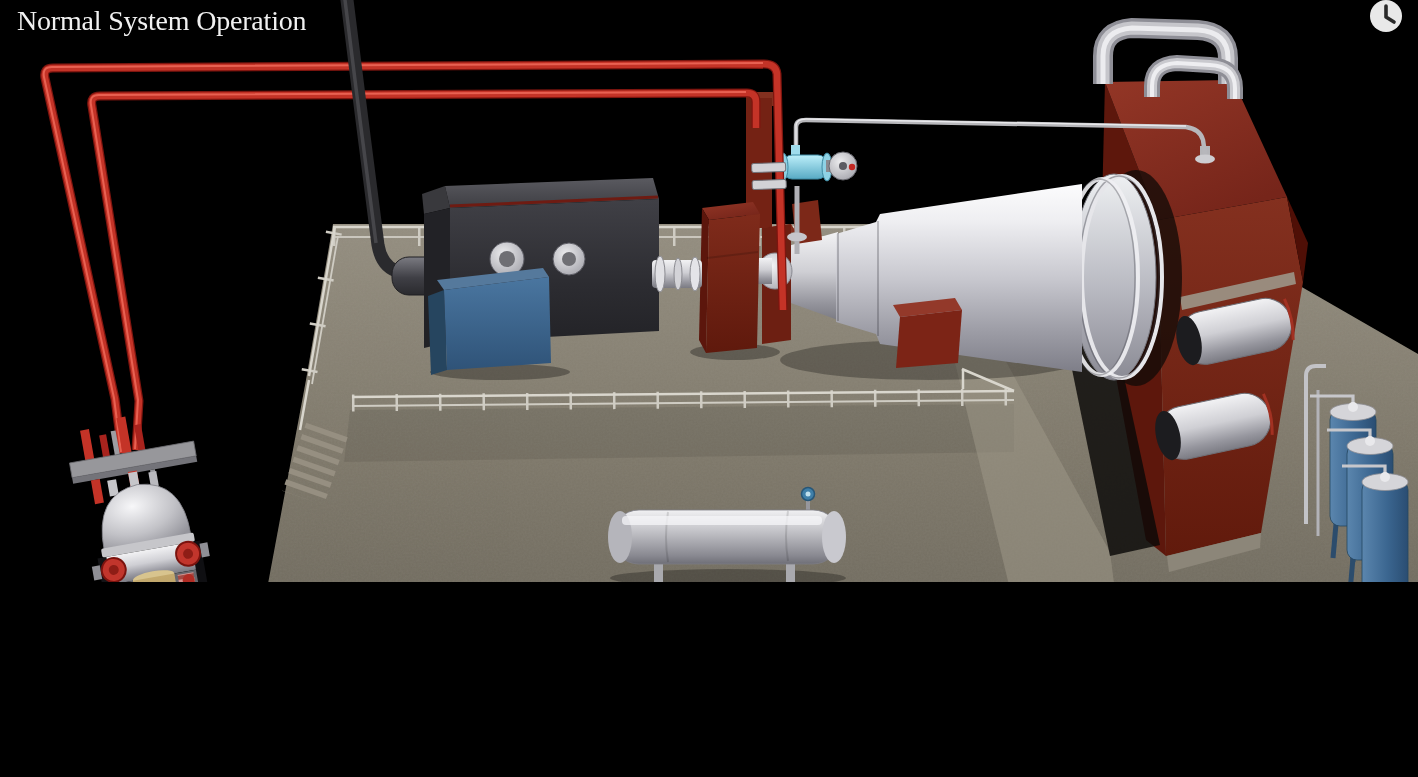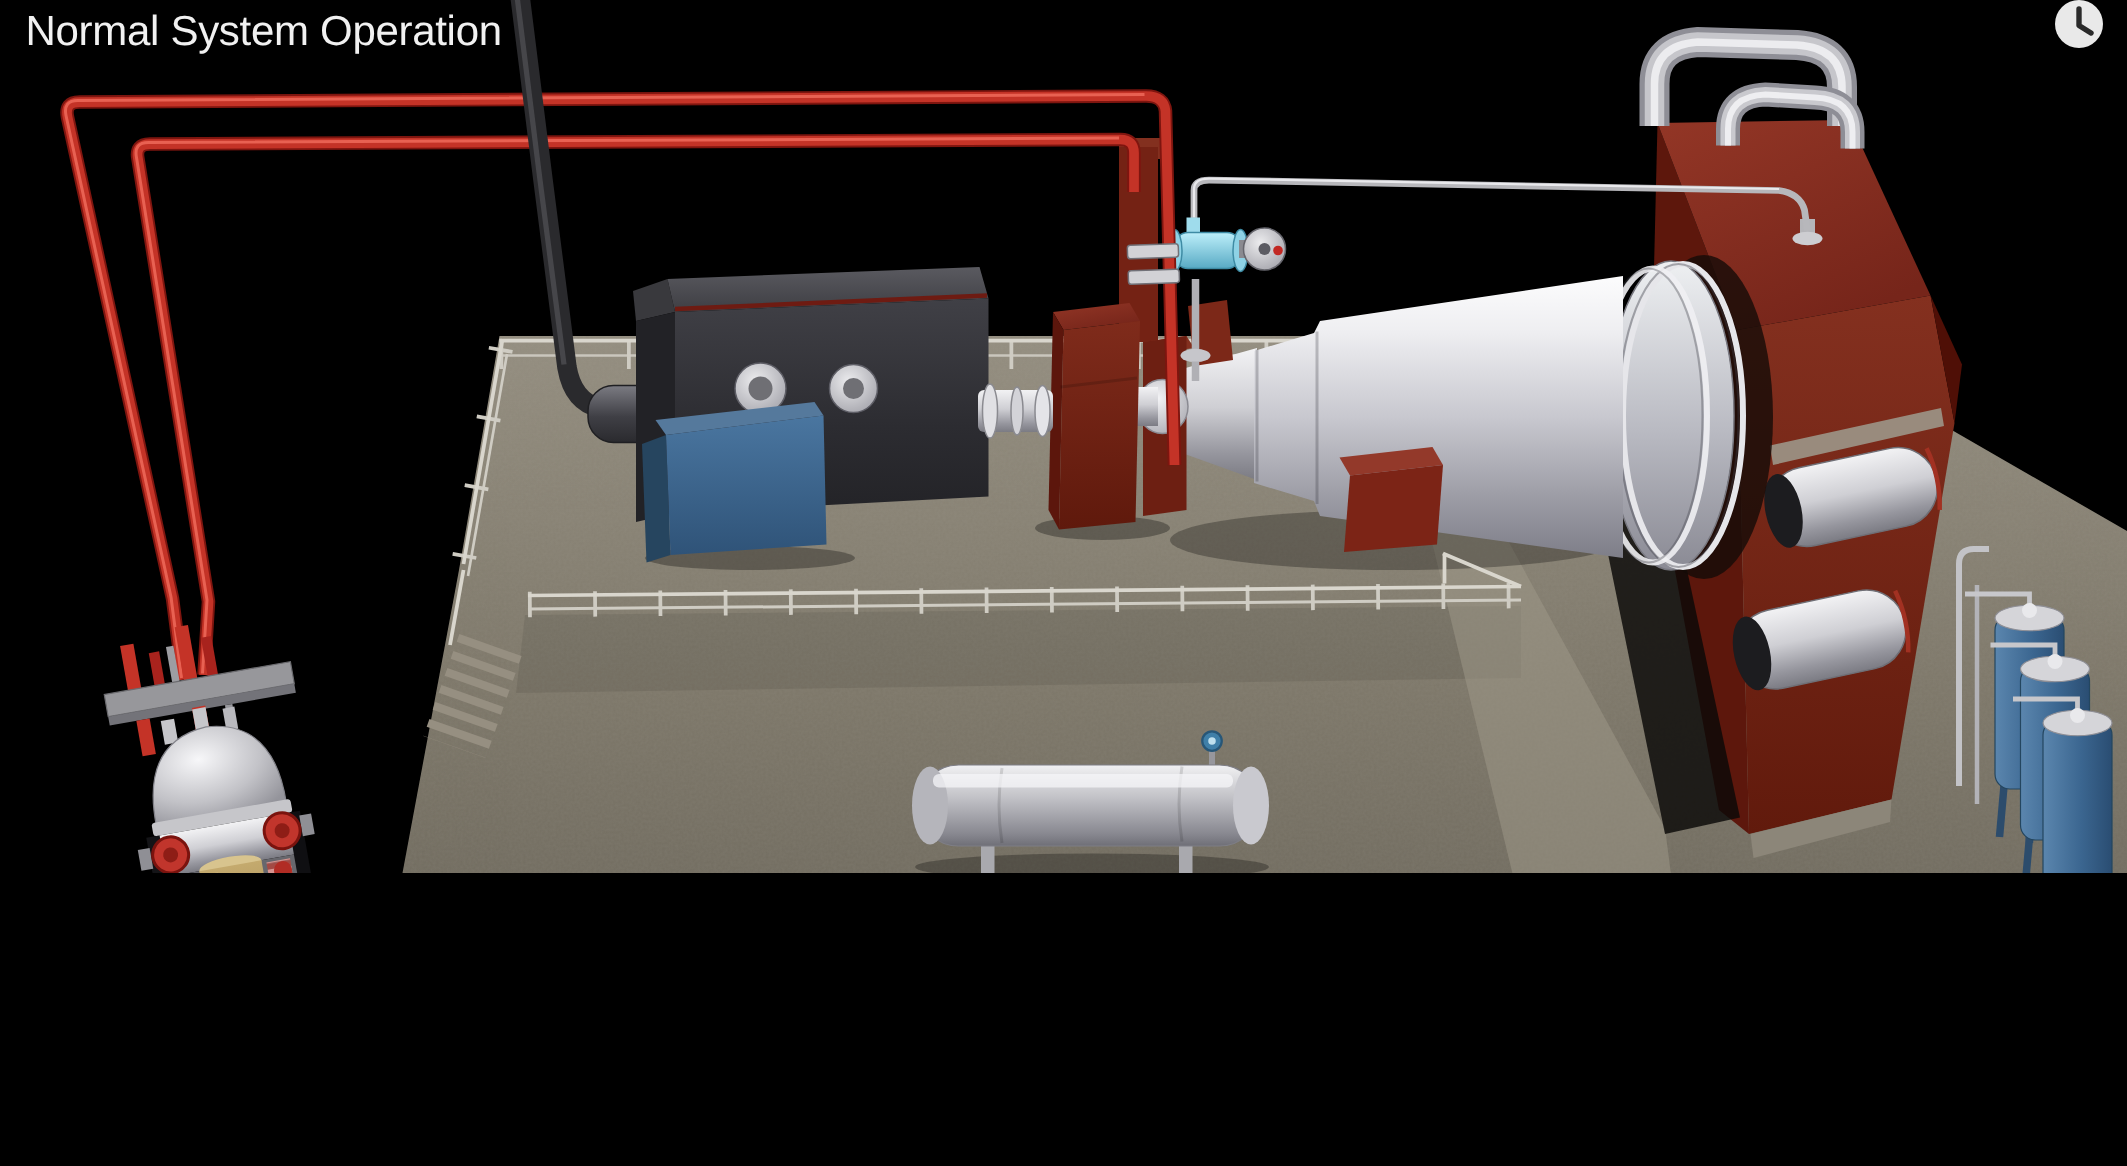--- a/index.html
+++ b/index.html
@@ -1,17 +1,17 @@
 <!DOCTYPE html>
 <html lang="en" style="--background: #000000; --title-text: #f1f1f1; --steam-pipe-red: #c43327; --pipe-red-dark: #7e150f; --condenser-maroon: #7c2b1b; --machine-gray: #36363b; --cooler-blue: #3a6288; --tank-blue: #44709a; --concrete: #8b857a; --steel-light: #e9e9ec; --valve-blue: #8fd3e6; --railing: #d9d6cd; --clock-bg: #e9e9e9; --clock-hands: #2a2a2a;"><head>
 <meta charset="utf-8">
 <style>
   html,body{margin:0;padding:0;background:#000;}
   .stage{position:relative;width:1418px;height:582px;background:var(--background,#000);overflow:hidden;
-         font-family:Liberation Sans, sans-serif;}
+         font-family:Liberation Serif, serif;}
   .scene-svg{position:absolute;left:0;top:0;}
   .video-title{position:absolute;left:17px;top:2px;font-size:28px;font-weight:400;
                color:var(--title-text,#f1f1f1);letter-spacing:-0.2px;line-height:38px;}
   .watch-later{position:absolute;top:-3px;right:13px;width:38px;height:38px;border:none;padding:0;
                background:transparent;cursor:pointer;}
 </style>
 </head>
 <body>
 
 <div class="stage">

